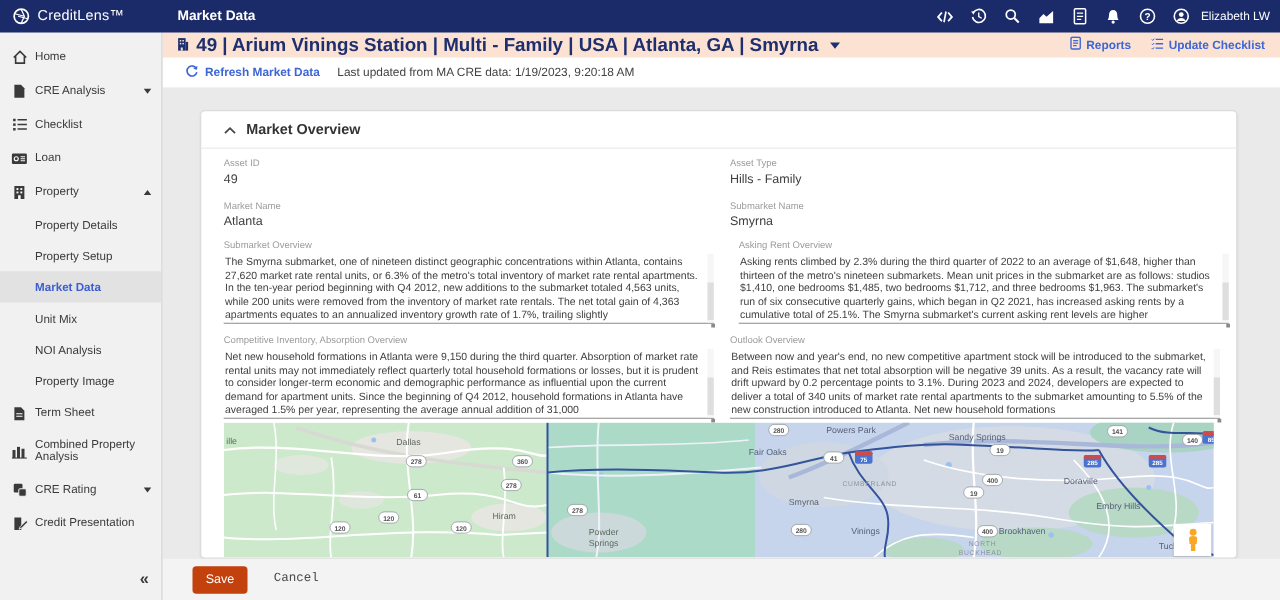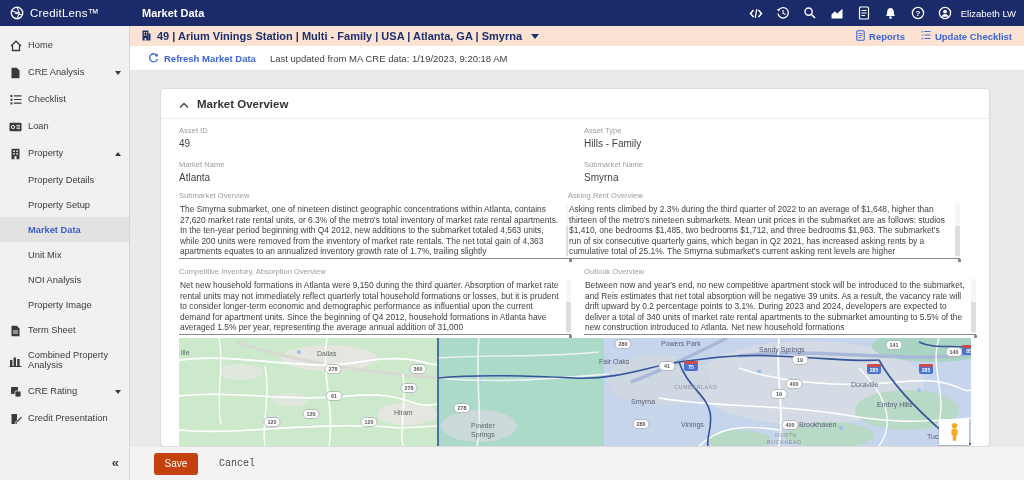--- a/index.html
+++ b/index.html
@@ -26,21 +26,21 @@
   .chev { width:0; height:0; border-left:3.5px solid transparent; border-right:3.5px solid transparent; }
   .chev.down { border-top:4px solid #3a3a3a; }
   .chev.up { border-bottom:4px solid #3a3a3a; }
   .nav-child { display:flex; align-items:center; height:25px; padding-left:28px; font-size:9.3px; color:#3a3a3a; cursor:pointer; }
   .nav-child.active { background:#e2e2e2; color:#3c5ed0; font-weight:700; }
   .nav-item.tall { height:34px; }
   .collapse-btn { position:absolute; right:10px; bottom:10px; font-size:13px; font-weight:700; color:#3a3a3a; cursor:pointer; }
 
   
   .context-bar { position:absolute; left:130px; top:26px; width:894px; height:20px; background:#fbe2d2; display:flex; align-items:center; padding:0 12px; z-index:10; }
-  .ctx-left { display:flex; align-items:center; gap:6px; color:#1d2f6e; font-size:11px; font-weight:600; cursor:pointer; }
+  .ctx-left { display:flex; align-items:center; gap:6px; color:#1d2f6e; font-size:15px; font-weight:600; cursor:pointer; }
   .ctx-chev { width:0; height:0; border-left:4px solid transparent; border-right:4px solid transparent; border-top:5px solid #1d2f6e; margin-left:3px; }
   .ctx-right { margin-left:auto; display:flex; align-items:center; gap:16px; }
   .ctx-link { display:flex; align-items:center; gap:4px; color:#3c66d6; font-size:9.5px; font-weight:600; cursor:pointer; }
 
   
   .refresh-bar { position:absolute; left:130px; top:46px; width:894px; height:25px; background:#fff; display:flex; align-items:center; padding:0 18px; border-bottom:1px solid #e6e6e6; z-index:10; }
   .refresh-link { display:flex; align-items:center; gap:5px; color:#3c66d6; font-size:9.5px; font-weight:700; cursor:pointer; }
   .last-updated { font-size:9.5px; color:#424242; margin-left:14px; }
 
   
@@ -329,21 +329,21 @@
         <div class="fld" style="left:18px; top:72px;">
           <div class="f-label">Submarket Overview</div>
           <div class="ta-wrap">
             <textarea spellcheck="false" style="">The Smyrna submarket, one of nineteen distinct geographic concentrations within Atlanta, contains 27,620 market rate rental units, or 6.3% of the metro's total inventory of market rate rental apartments. In the ten-year period beginning with Q4 2012, new additions to the submarket totaled 4,563 units, while 200 units were removed from the inventory of market rate rentals. The net total gain of 4,363 apartments equates to an annualized inventory growth rate of 1.7%, trailing slightly</textarea>
             <div class="ta-scroll">
                 <div class="ta-thumb"></div>
               </div>
             <div class="ta-grip"></div>
           </div>
         </div>
-        <div class="fld" style="left:407px; top:72px;">
+        <div class="fld" style="left:430px; top:72px;">
           <div class="f-label">Asking Rent Overview</div>
           <div class="ta-wrap">
             <textarea spellcheck="false" style="">Asking rents climbed by 2.3% during the third quarter of 2022 to an average of $1,648, higher than thirteen of the metro's nineteen submarkets. Mean unit prices in the submarket are as follows: studios $1,410, one bedrooms $1,485, two bedrooms $1,712, and three bedrooms $1,963. The submarket's run of six consecutive quarterly gains, which began in Q2 2021, has increased asking rents by a cumulative total of 25.1%. The Smyrna submarket's current asking rent levels are higher</textarea>
             <div class="ta-scroll">
                 <div class="ta-thumb"></div>
               </div>
             <div class="ta-grip"></div>
           </div>
         </div>
         <div class="fld" style="left:18px; top:148px;">

